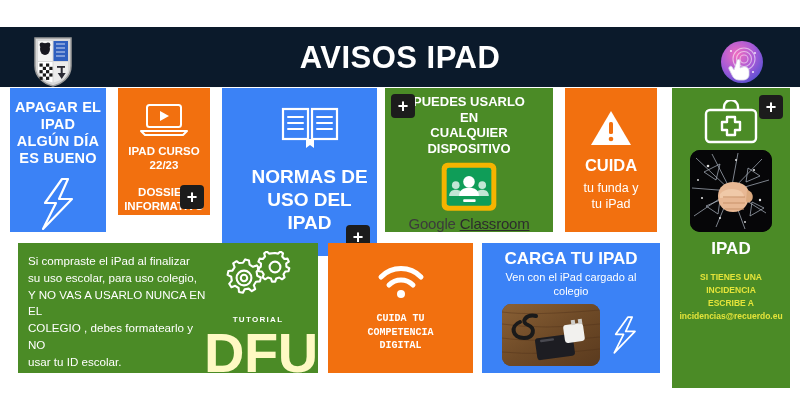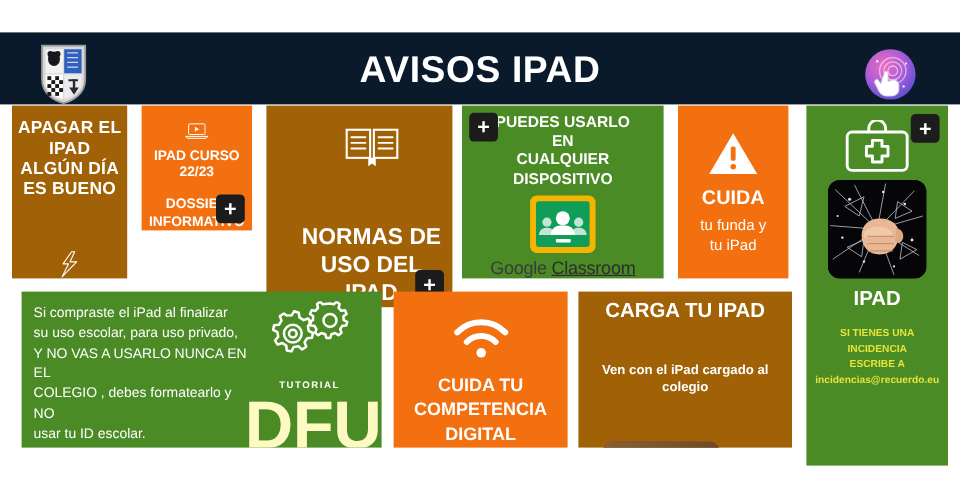--- a/index.html
+++ b/index.html
@@ -26,41 +26,41 @@
   }
   .touch-logo{
     position:absolute;right:33px;top:10px;width:50px;height:50px;
   }
 
   
   .tile{
     position:absolute;box-sizing:border-box;overflow:hidden;
     display:flex;flex-direction:column;align-items:center;
   }
-  .navy{background:#a16207;gap:32px;}
+  .navy{background:#3b82f6;}
   .orange{background:#f2700f;}
   .green{background:#4b8b26;}
 
   .plus{
     position:absolute;background:#1c1c1c;color:#ffffff;
     width:24px;height:24px;border-radius:4px;
     display:flex;align-items:center;justify-content:center;
     font-size:18px;font-weight:700;line-height:1;
   }
 
   
   #tile-apagar{left:10px;top:88px;width:96px;height:144px;justify-content:flex-start;}
   #tile-apagar .txt{
     margin-top:11px;font-size:14.5px;font-weight:700;line-height:1.18;
     text-align:center;color:#fff;letter-spacing:.2px;
   }
   #tile-apagar .bolt{margin-top:10px;}
 
   
-  #tile-dossier{left:118px;top:88px;width:92px;height:104px;justify-content:flex-start;}
+  #tile-dossier{left:118px;top:88px;width:92px;height:127px;justify-content:flex-start;}
   #tile-dossier .lapico{margin-top:14px;}
   #tile-dossier .l1{margin-top:6px;font-size:11.5px;font-weight:700;color:#fff;text-align:center;line-height:1.25;}
   #tile-dossier .l2{margin-top:12px;font-size:11.5px;font-weight:700;color:#fff;text-align:center;line-height:1.25;}
 
   
   #tile-normas{left:222px;top:88px;width:155px;height:168px;justify-content:flex-start;padding-left:20px;}
   #tile-normas .bookico{margin-top:17px;}
   #tile-normas .txt{margin-top:12px;font-size:19px;font-weight:700;color:#fff;text-align:center;line-height:1.22;}
 
   
@@ -95,26 +95,26 @@
     margin:10px 0 0 10px;font-size:11.6px;font-weight:400;color:#fff;line-height:1.45;
     width:185px;
   }
   #tile-dfu .right{position:absolute;right:6px;top:8px;width:108px;text-align:center;}
   #tile-dfu .tutorial{font-size:8px;font-weight:700;color:#fff;letter-spacing:1.3px;margin-top:2px;}
   #tile-dfu .dfu{font-size:56px;font-weight:700;color:#fef9c3;line-height:.95;margin-top:2px;letter-spacing:-.5px;}
 
   
   #tile-wifi{left:328px;top:243px;width:145px;height:130px;justify-content:flex-start;}
   #tile-wifi .wifiico{margin-top:22px;}
-  #tile-wifi .txt{margin-top:13px;font-size:15px;font-weight:700;color:#fff;text-align:center;line-height:1.35;}
+  #tile-wifi .txt{margin-top:13px;font-size:10px;font-weight:700;color:#fff;text-align:center;line-height:1.35;font-family:Liberation Mono, monospace;}
 
   
   #tile-carga{left:482px;top:243px;width:178px;height:130px;justify-content:flex-start;}
   #tile-carga .h{margin-top:6px;font-size:17px;font-weight:700;color:#fff;text-align:center;}
-  #tile-carga .s{margin-top:2px;font-size:11px;font-weight:700;color:#fff;text-align:center;line-height:1.25;width:150px;}
+  #tile-carga .s{margin-top:2px;font-size:11px;font-weight:400;color:#fff;text-align:center;line-height:1.25;width:150px;}
   #tile-carga .row{margin-top:5px;display:flex;align-items:center;gap:10px;}
   #tile-carga .photo{width:98px;height:62px;border-radius:9px;overflow:hidden;position:relative;background:#6b4b2c;}
 </style>
 </head>
 <body>
 
 <div class="board">
 
   <div class="header">
     <svg class="crest" viewBox="0 0 40 52">
@@ -297,21 +297,21 @@
     <div class="mail">
       <div>SI TIENES UNA INCIDENCIA</div>
       <div>ESCRIBE A</div>
       <div>incidencias@recuerdo.eu</div>
     </div>
   </div>
 
   <div class="tile green" id="tile-dfu">
     <div class="body">
       <div>Si compraste el iPad al finalizar</div>
-      <div>su uso escolar, para uso privado,</div>
+      <div>su uso escolar, para uso colegio,</div>
       <div>Y NO VAS A USARLO NUNCA EN EL</div>
       <div>COLEGIO , debes formatearlo y NO</div>
       <div>usar tu ID escolar.</div>
       <div>INCLUIDO 2º BACH.</div>
     </div>
     <div class="right">
       <svg width="86" height="58" viewBox="0 0 86 58">
         <g fill="none" stroke="#ffffff" stroke-width="2.1" stroke-linejoin="round">
           <path d="M60 2 l3.2 .6 l2.2-2.2 l2.6 2 l-.8 3.1 l2.2 2.5 l3.1-.4 l1.3 3 l-2.6 1.9 l.2 3.3 l2.9 1.4 l-.8 3.1 l-3.2 .2 l-1.8 2.8 l1.1 3 l-2.6 2 l-2.7-1.8 l-3.1 1 l-1 3.1 l-3.2 0 l-1-3.1 l-3.1-1 l-2.7 1.8 l-2.6-2 l1.1-3 l-1.8-2.8 l-3.2-.2 l-.8-3.1 l2.9-1.4 l.2-3.3 l-2.6-1.9 l1.3-3 l3.1 .4 l2.2-2.5 l-.8-3.1 l2.6-2 l2.2 2.2 z"></path>
           <circle cx="60" cy="16" r="5.4"></circle>

